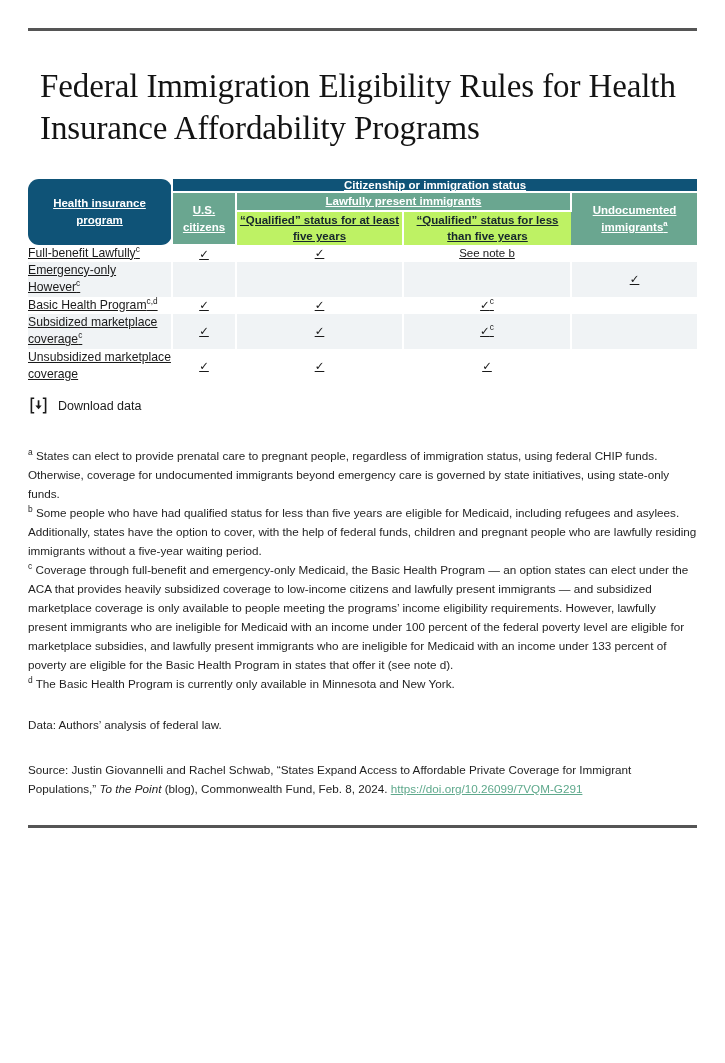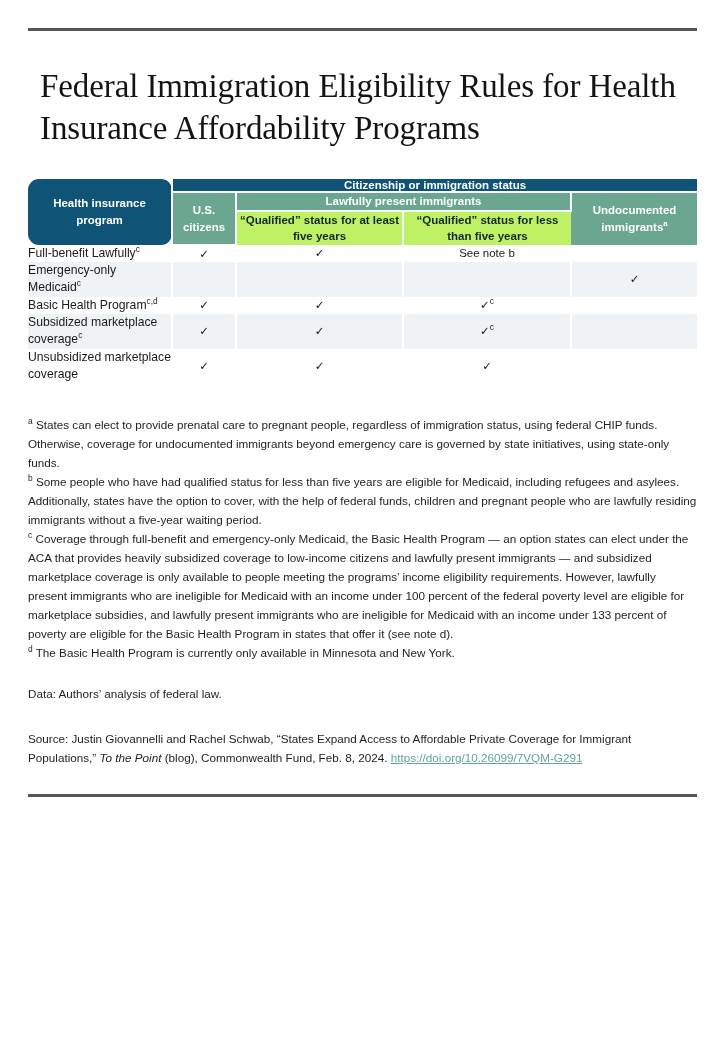--- a/index.html
+++ b/index.html
@@ -39,20 +39,21 @@
 
   table.matrix {
     border-collapse: collapse;
     width: 669px;
     margin-top: 30px;
     table-layout: fixed;
   }
   table.matrix th, table.matrix td {
     padding: 0;
     vertical-align: middle;
+    text-decoration: underline;
   }
 
   .hdr-blue {
     background: #0f5377;
     color: #ffffff;
     font-size: 11.5px;
     font-weight: bold;
     text-align: center;
     line-height: 1.45;
     padding: 8px 6px;
@@ -193,21 +194,21 @@
     </thead>
     <tbody>
         <tr class="plain">
           <td class="rowlabel"><span>Full-benefit Lawfully</span><sup>c</sup></td>
           <td class="cell"><span class="check">✓</span></td>
           <td class="cell"><span class="check">✓</span></td>
           <td class="cell"><span class="check">See note b</span></td>
           <td class="cell last"><span class="check"></span></td>
         </tr>
         <tr class="shaded">
-          <td class="rowlabel"><span>Emergency-only Medicaid</span><sup>c</sup></td>
+          <td class="rowlabel"><span>Emergency-only However</span><sup>c</sup></td>
           <td class="cell"><span class="check"></span></td>
           <td class="cell"><span class="check"></span></td>
           <td class="cell"><span class="check"></span></td>
           <td class="cell last"><span class="check">✓</span></td>
         </tr>
         <tr class="plain">
           <td class="rowlabel"><span>Basic Health Program</span><sup>c,d</sup></td>
           <td class="cell"><span class="check">✓</span></td>
           <td class="cell"><span class="check">✓</span></td>
           <td class="cell"><span class="check">✓</span><sup>c</sup></td>
@@ -223,20 +224,31 @@
         <tr class="plain">
           <td class="rowlabel"><span>Unsubsidized marketplace coverage</span></td>
           <td class="cell"><span class="check">✓</span></td>
           <td class="cell"><span class="check">✓</span></td>
           <td class="cell"><span class="check">✓</span></td>
           <td class="cell last"><span class="check"></span></td>
         </tr>
       </tbody>
   </table>
 
+  <div class="download-row">
+    <span class="dl-icon">
+      <svg width="17" height="17" viewBox="0 0 17 17" xmlns="http://www.w3.org/2000/svg">
+        <path d="M4.2 1.2 H1.4 V15.8 H4.2" fill="none" stroke="#1a1a1a" stroke-width="1.6"></path>
+        <path d="M12.8 1.2 H15.6 V15.8 H12.8" fill="none" stroke="#1a1a1a" stroke-width="1.6"></path>
+        <rect x="7.7" y="3.3" width="1.7" height="6.2" fill="#1a1a1a"></rect>
+        <path d="M5.4 8.6 L8.55 12.2 L11.7 8.6 Z" fill="#1a1a1a"></path>
+      </svg>
+    </span>
+    <span class="download-label">Download data</span>
+  </div>
 
   <div class="notes">
       <p class="note-p"><span class="note-marker">a</span> <span>States can elect to provide prenatal care to pregnant people, regardless of immigration status, using federal CHIP funds. Otherwise, coverage for undocumented immigrants beyond emergency care is governed by state initiatives, using state-only funds.</span></p>
       <p class="note-p"><span class="note-marker">b</span> <span>Some people who have had qualified status for less than five years are eligible for Medicaid, including refugees and asylees. Additionally, states have the option to cover, with the help of federal funds, children and pregnant people who are lawfully residing immigrants without a five-year waiting period.</span></p>
       <p class="note-p"><span class="note-marker">c</span> <span>Coverage through full-benefit and emergency-only Medicaid, the Basic Health Program — an option states can elect under the ACA that provides heavily subsidized coverage to low-income citizens and lawfully present immigrants — and subsidized marketplace coverage is only available to people meeting the programs’ income eligibility requirements. However, lawfully present immigrants who are ineligible for Medicaid with an income under 100 percent of the federal poverty level are eligible for marketplace subsidies, and lawfully present immigrants who are ineligible for Medicaid with an income under 133 percent of poverty are eligible for the Basic Health Program in states that offer it (see note d).</span></p>
       <p class="note-p"><span class="note-marker">d</span> <span>The Basic Health Program is currently only available in Minnesota and New York.</span></p>
     </div>
 
   <div class="data-line">Data: Authors’ analysis of federal law.</div>
 

